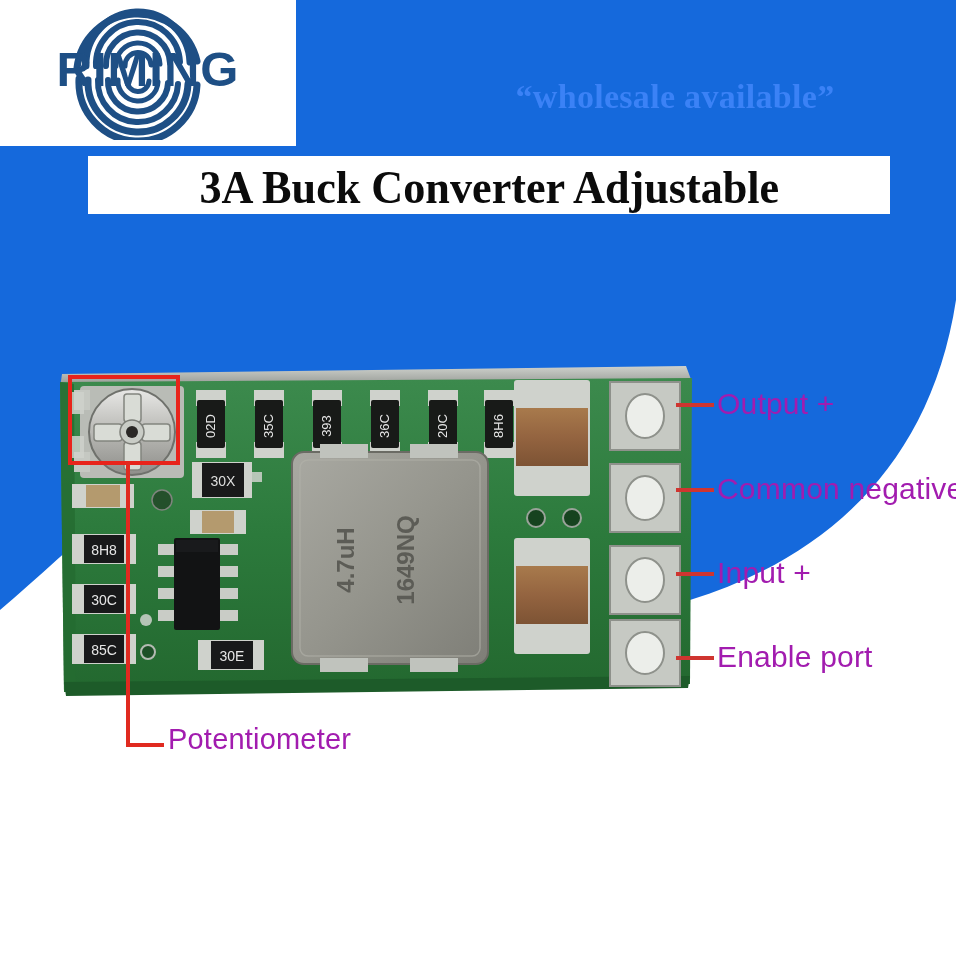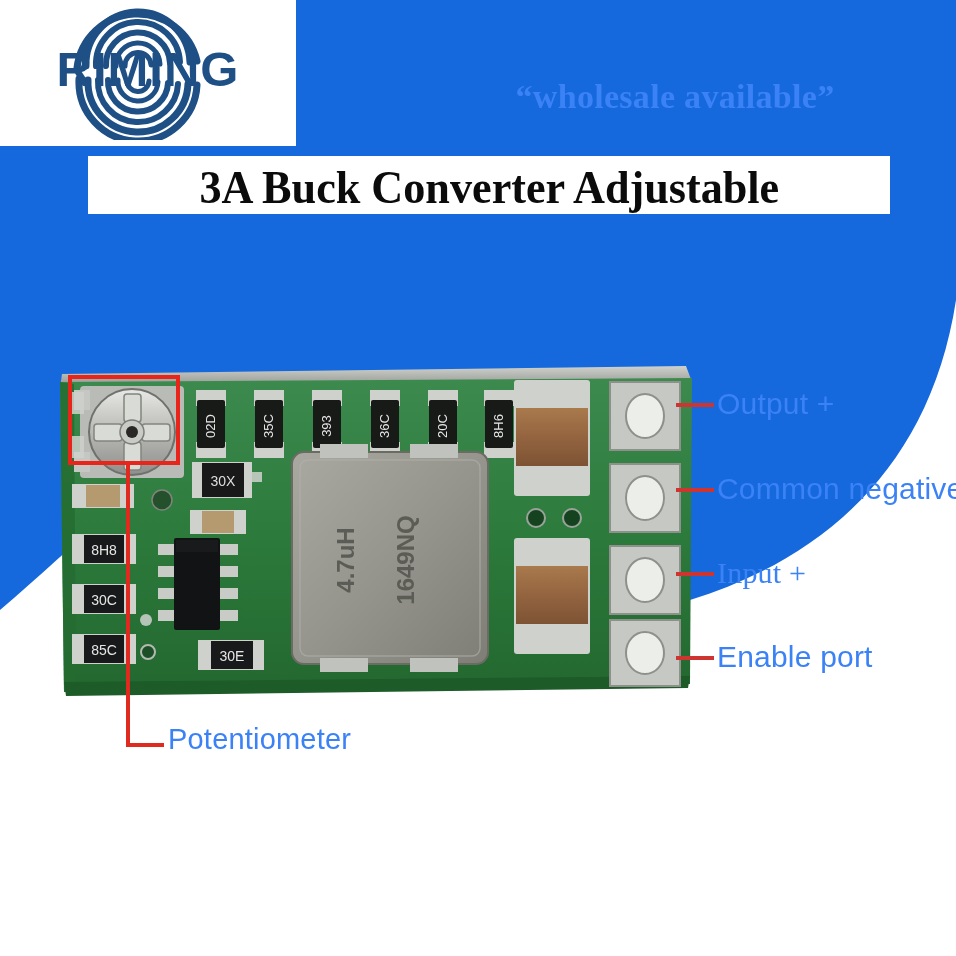--- a/index.html
+++ b/index.html
@@ -60,30 +60,30 @@
   .pcb{
     position:absolute;
     left:44px;top:352px;width:655px;height:348px;
     z-index:8;
   }
   .pcb-svg{position:absolute;left:0;top:0;width:655px;height:348px;}
 
   
   .ann{
     position:absolute;z-index:12;
-    color:#3b82f6;
+    color:#a21caf;
     font-family:"Liberation Sans",sans-serif;
     font-size:30px;
     font-weight:400;
     white-space:nowrap;
     letter-spacing:0.2px;
   }
   .ann-output{left:717px;top:387px;}
   .ann-common{left:717px;top:472px;}
-  .ann-input{left:717px;top:556px;font-family:Liberation Serif, serif;}
+  .ann-input{left:717px;top:556px;}
   .ann-enable{left:717px;top:640px;}
   .ann-pot{left:168px;top:723px;font-size:29px;}
 
   .leader{
     position:absolute;z-index:11;background:#cf3530;
   }
   .lead-h{height:4px;width:38px;left:676px;}
   .l1{top:403px;}
   .l2{top:488px;}
   .l3{top:572px;}

